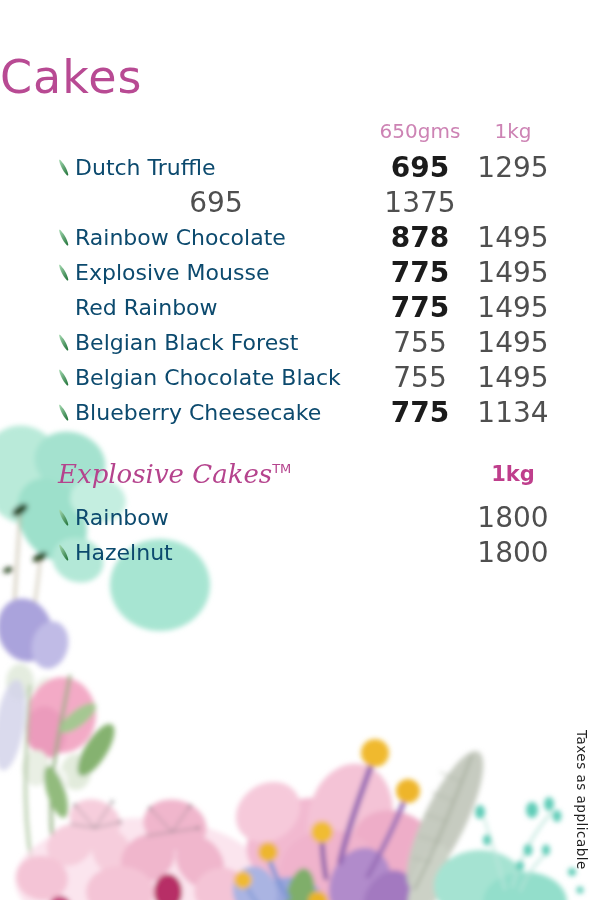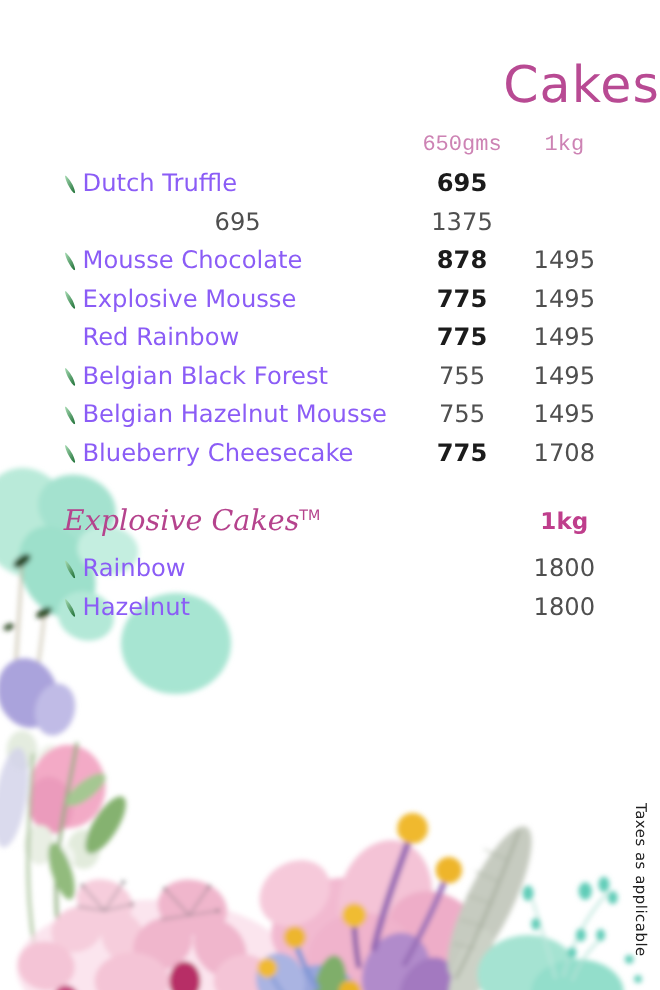--- a/index.html
+++ b/index.html
@@ -8,53 +8,52 @@
     width:600px;height:900px;
     background:#ffffff;
     overflow:hidden;
     font-family:"DejaVu Sans","Liberation Sans",sans-serif;
   }
   .content{position:relative;z-index:2;}
 
   
   .title{
     margin:50px 0 0 0;
-    text-align:right;
+    text-align:left;
     font-size:46px;
     font-weight:400;
     letter-spacing:1px;
     color:#b84a93;
   }
 
   
   .grid{
     display:grid;
     grid-template-columns:1fr 92px 94px;
     align-items:center;
     margin:0 40px 0 58px;
   }
   .hdr{margin-top:14px;height:26px;}
   .hdr .col-label{
     text-align:center;
     font-size:20px;
     color:#cd83b4;
-    font-family:Liberation Mono, monospace;
   }
   .rows{margin-top:6px;}
   .row{height:35px;}
   .name-cell{display:flex;align-items:center;gap:4px;}
   .leaf{width:13px;height:18px;flex:0 0 13px;display:inline-block;}
   .item-name{
     font-size:22px;
-    color:#8b5cf6;
+    color:#0c4a6e;
     white-space:nowrap;
   }
   .price{
     text-align:center;
-    font-size:22px;
+    font-size:28px;
     color:#4f4f4f;
   }
   .price.bold{font-weight:700;color:#1b1b1b;}
 
   
   .explosive-hdr{margin-top:26px;height:36px;gap:32px;}
   .script-title{
     font-family:"DejaVu Serif","Liberation Serif",serif;
     font-style:italic;
     font-size:26px;
@@ -251,33 +250,34 @@
     <div class="rows">
 
       <div class="grid row">
         <div class="name-cell">
           <span class="leaf"><svg viewBox="0 0 12 18" width="12" height="17">
                 <path d="M1.5,0.5 C5,4 9.5,10 10.5,16.5 C10.7,17.6 9.6,18 8.8,17 C4.5,12 1.5,5.5 0.8,1.2 Z" fill="url(#leafGrad)"></path>
               </svg></span>
           <span class="item-name">Dutch Truffle</span>
         </div>
         <div class="price p650 bold">695</div>
+        <div class="price">1295</div>
       </div>
 
       <div class="grid row">
         <div class="price p650">695</div>
         <div class="price">1375</div>
       </div>
 
       <div class="grid row">
         <div class="name-cell">
           <span class="leaf"><svg viewBox="0 0 12 18" width="12" height="17">
                 <path d="M1.5,0.5 C5,4 9.5,10 10.5,16.5 C10.7,17.6 9.6,18 8.8,17 C4.5,12 1.5,5.5 0.8,1.2 Z" fill="url(#leafGrad)"></path>
               </svg></span>
-          <span class="item-name">Mousse Chocolate</span>
+          <span class="item-name">Rainbow Chocolate</span>
         </div>
         <div class="price p650 bold">878</div>
         <div class="price">1495</div>
       </div>
 
       <div class="grid row">
         <div class="name-cell">
           <span class="leaf"><svg viewBox="0 0 12 18" width="12" height="17">
                 <path d="M1.5,0.5 C5,4 9.5,10 10.5,16.5 C10.7,17.6 9.6,18 8.8,17 C4.5,12 1.5,5.5 0.8,1.2 Z" fill="url(#leafGrad)"></path>
               </svg></span>
@@ -307,35 +307,35 @@
         </div>
         <div class="price p650">755</div>
         <div class="price">1495</div>
       </div>
 
       <div class="grid row">
         <div class="name-cell">
           <span class="leaf"><svg viewBox="0 0 12 18" width="12" height="17">
                 <path d="M1.5,0.5 C5,4 9.5,10 10.5,16.5 C10.7,17.6 9.6,18 8.8,17 C4.5,12 1.5,5.5 0.8,1.2 Z" fill="url(#leafGrad)"></path>
               </svg></span>
-          <span class="item-name">Belgian Hazelnut Mousse</span>
+          <span class="item-name">Belgian Chocolate Black</span>
         </div>
         <div class="price p650">755</div>
         <div class="price">1495</div>
       </div>
 
       <div class="grid row">
         <div class="name-cell">
           <span class="leaf"><svg viewBox="0 0 12 18" width="12" height="17">
                 <path d="M1.5,0.5 C5,4 9.5,10 10.5,16.5 C10.7,17.6 9.6,18 8.8,17 C4.5,12 1.5,5.5 0.8,1.2 Z" fill="url(#leafGrad)"></path>
               </svg></span>
           <span class="item-name">Blueberry Cheesecake</span>
         </div>
         <div class="price p650 bold">775</div>
-        <div class="price">1708</div>
+        <div class="price">1134</div>
       </div>
     </div>
 
     <div class="grid explosive-hdr">
       <div class="script-title"><span>Explosive Cakes</span><sup>TM</sup></div>
       <div></div>
       <div class="kg-strong">1kg</div>
     </div>
 
     <div class="explosive-rows">

